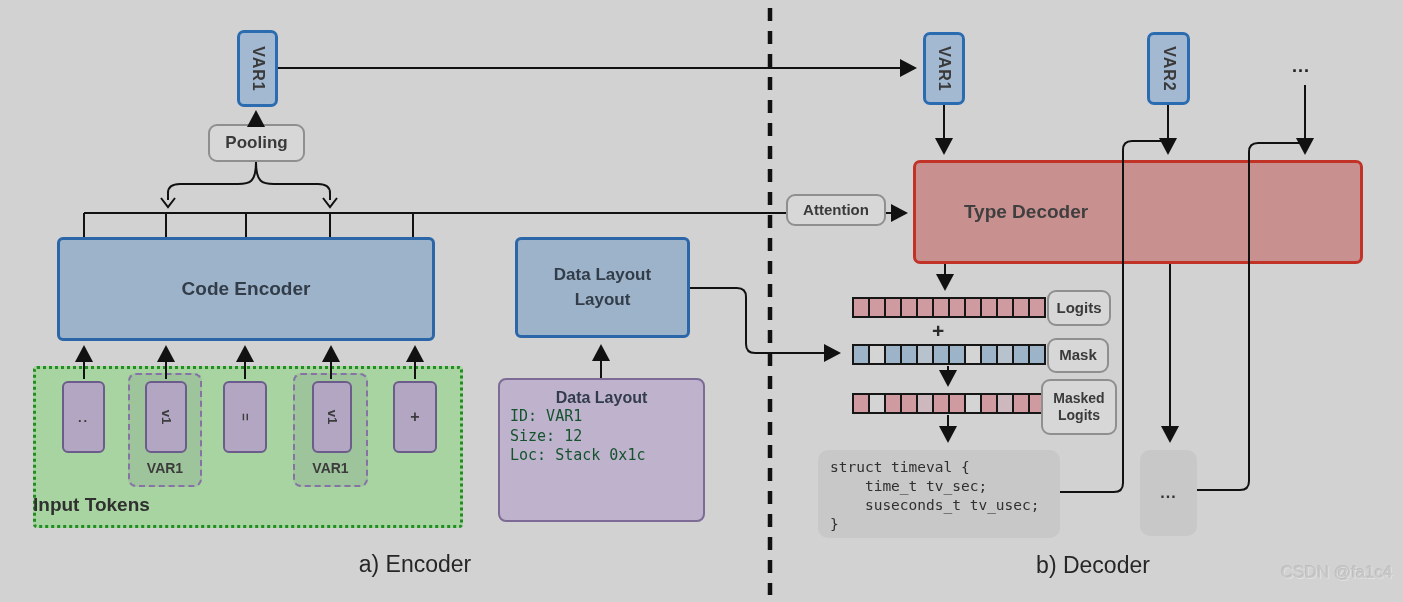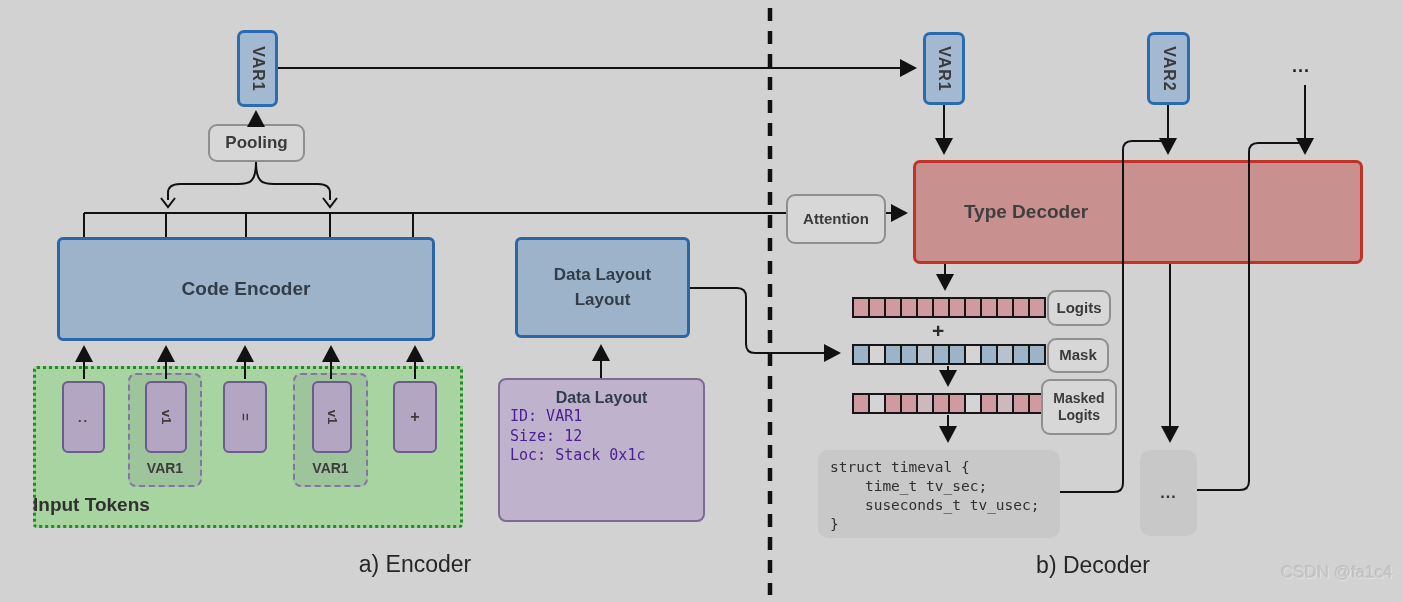--- a/index.html
+++ b/index.html
@@ -33,21 +33,21 @@
                     font-size:14px;font-weight:bold;color:#3c3c3c;}
   .token{background:#b2a6c2;border:2px solid #6c5c8c;border-radius:6px;z-index:8;}
   .token .tg{position:absolute;left:50%;top:50%;transform:translate(-50%,-50%) rotate(90deg);
              font-size:13px;font-weight:bold;color:#3c3c3c;white-space:nowrap;}
   .token .tg.norot{transform:translate(-50%,-50%);}
 
   
   .purplebox{background:#bfb2cc;border:2.5px solid #7d6b96;border-radius:8px;z-index:10;color:#33353f;}
   .purplebox .ptitle{text-align:center;font-weight:bold;font-size:16px;margin-top:9px;color:#323c4c;}
   .purplebox .pline{font-family:"DejaVu Sans Mono",monospace;font-size:15px;line-height:19.5px;
-                    padding-left:10px;color:#4c1d95;}
+                    padding-left:10px;color:#14532d;}
 
   
   .cellrow{position:absolute;display:flex;z-index:10;}
   .cell{width:18px;height:21px;border:2px solid #161616;box-sizing:border-box;margin-left:-2px;}
   .cell:first-child{margin-left:0;}
 
   .graycard{background:#c8c8c8;border-radius:10px;z-index:10;}
   pre.code{margin:0;padding:8px 0 0 12px;font-family:"DejaVu Sans Mono",monospace;
            font-size:14.5px;line-height:19px;color:#303030;}
   .dots{display:flex;align-items:center;justify-content:center;font-weight:bold;
@@ -164,21 +164,21 @@
 
   <div class="abs purplebox" style="left:498px;top:378px;width:207px;height:144px;">
     <div class="ptitle">Data Layout</div>
     <div class="pline">ID: VAR1</div>
     <div class="pline">Size: 12</div>
     <div class="pline">Loc: Stack 0x1c</div>
   </div>
 
   <div class="caption" style="left:330px;top:551px;width:170px;text-align:center;">a) Encoder</div>
 
-  <div class="abs pill" style="left:786px;top:194px;width:100px;height:50px;">
+  <div class="abs pill" style="left:786px;top:194px;width:100px;height:32px;">
     <span>Attention</span>
   </div>
 
   <div class="abs redbox" style="left:913px;top:160px;width:450px;height:104px;">
     <div class="lbl">Type Decoder</div>
   </div>
 
   <div class="abs bluebox" style="left:923px;top:32px;width:42px;height:73px;">
     <span class="rot">VAR1</span>
   </div>

